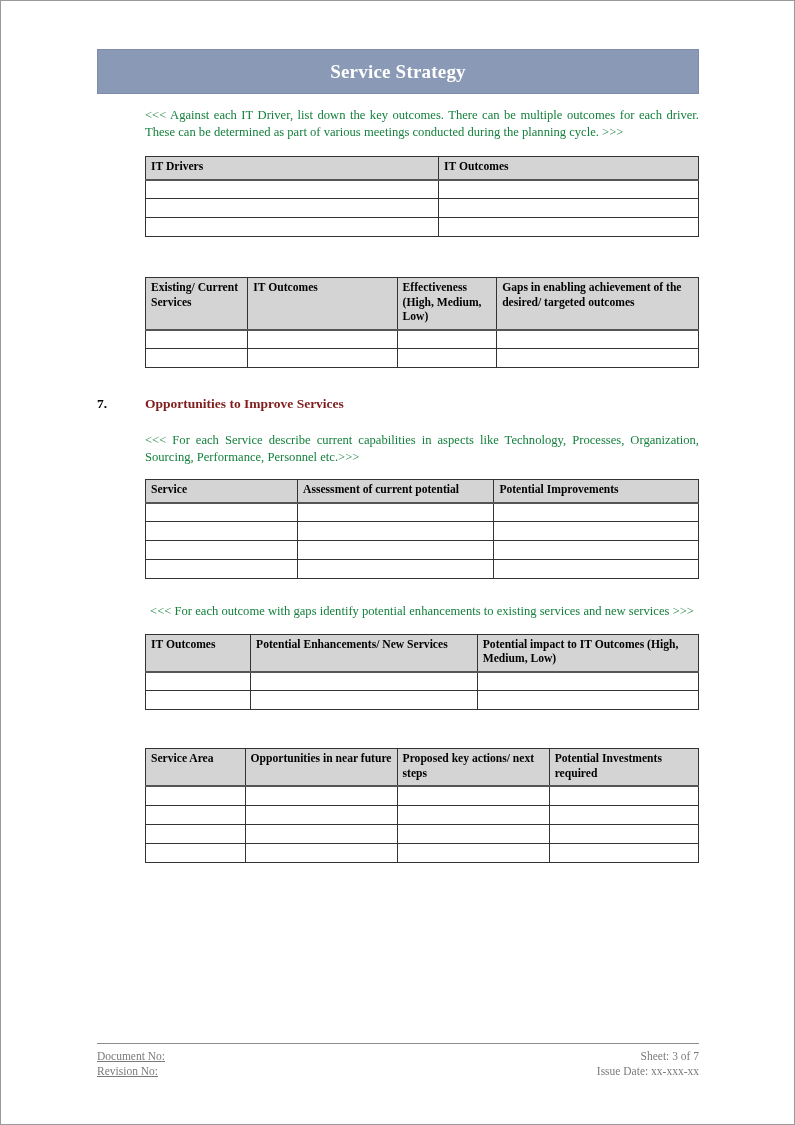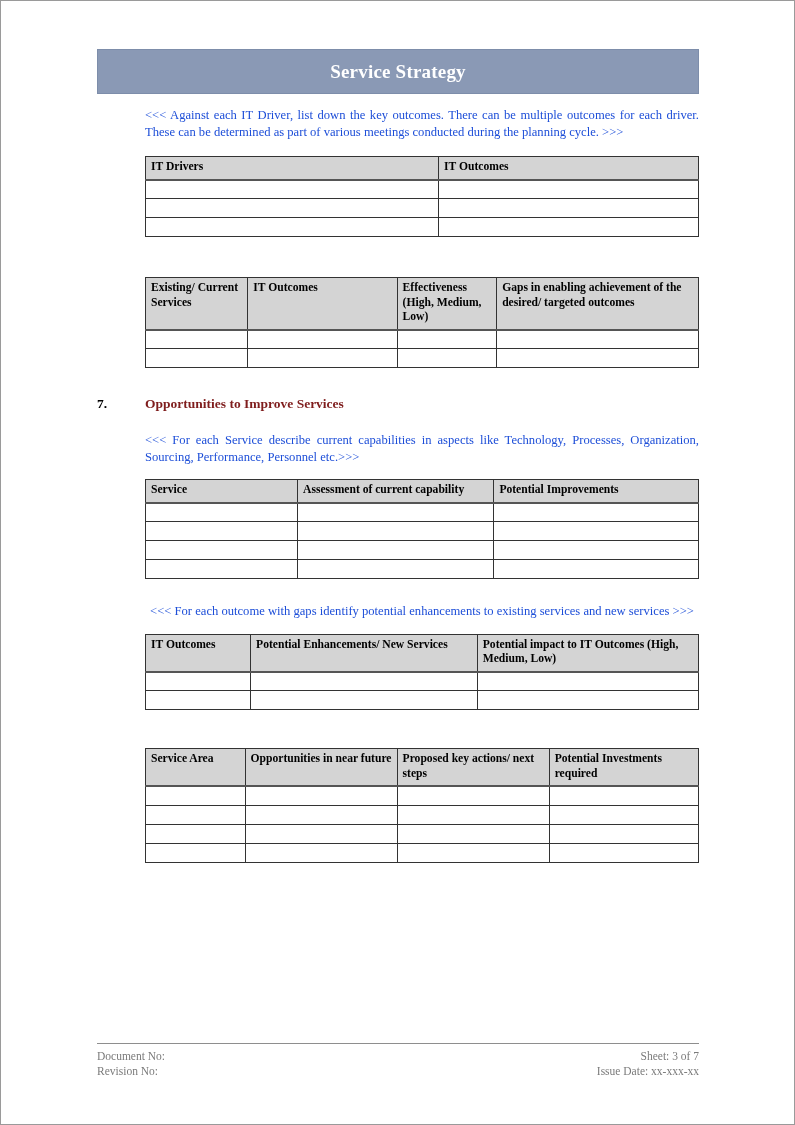--- a/index.html
+++ b/index.html
@@ -54,21 +54,21 @@
     position: absolute;
     left: 96px;
     top: 106px;
     width: 602px;
   }
 
   .note {
     font-size: 12.6px;
     line-height: 16.5px;
     text-align: justify;
-    color: #1d4ed8;
+    color: #15803d;
     margin: 0 0 0 48px;
     width: 554px;
   }
   .note.nojust { text-align: center; }
   .spacer-14 { height: 14px; }
   .spacer-16 { height: 16px; }
   .spacer-20 { height: 20px; }
   .spacer-24 { height: 24px; }
   .spacer-28 { height: 28px; }
 
@@ -132,21 +132,21 @@
     height: 0;
     margin-bottom: 5px;
   }
   .footer-row {
     display: flex;
     justify-content: space-between;
     font-size: 11.5px;
     line-height: 15px;
     color: #7a7a7a;
   }
-  .footer-left { text-align: left; }
+  .footer-left { text-align: left; text-decoration: underline; }
   .footer-right { text-align: center; }
 </style>
 </head>
 <body>
 
 <div class="page">
   <div class="page-inner">
 
     <div class="header-banner">
       <div class="header-title">Service Strategy</div>
@@ -236,21 +236,21 @@
 
       <table class="doc-table">
         <colgroup>
           <col style="width:27.5%">
             <col style="width:35.5%">
             <col style="width:37%">
         </colgroup>
         <thead>
           <tr>
             <th>Service</th>
-            <th>Assessment of current capability</th>
+            <th>Assessment of current potential</th>
             <th>Potential Improvements</th>
           </tr>
         </thead>
         <tbody>
           <tr>
             <td class="empty-cell"></td>
             <td class="empty-cell"></td>
             <td class="empty-cell"></td>
           </tr>
           <tr>

